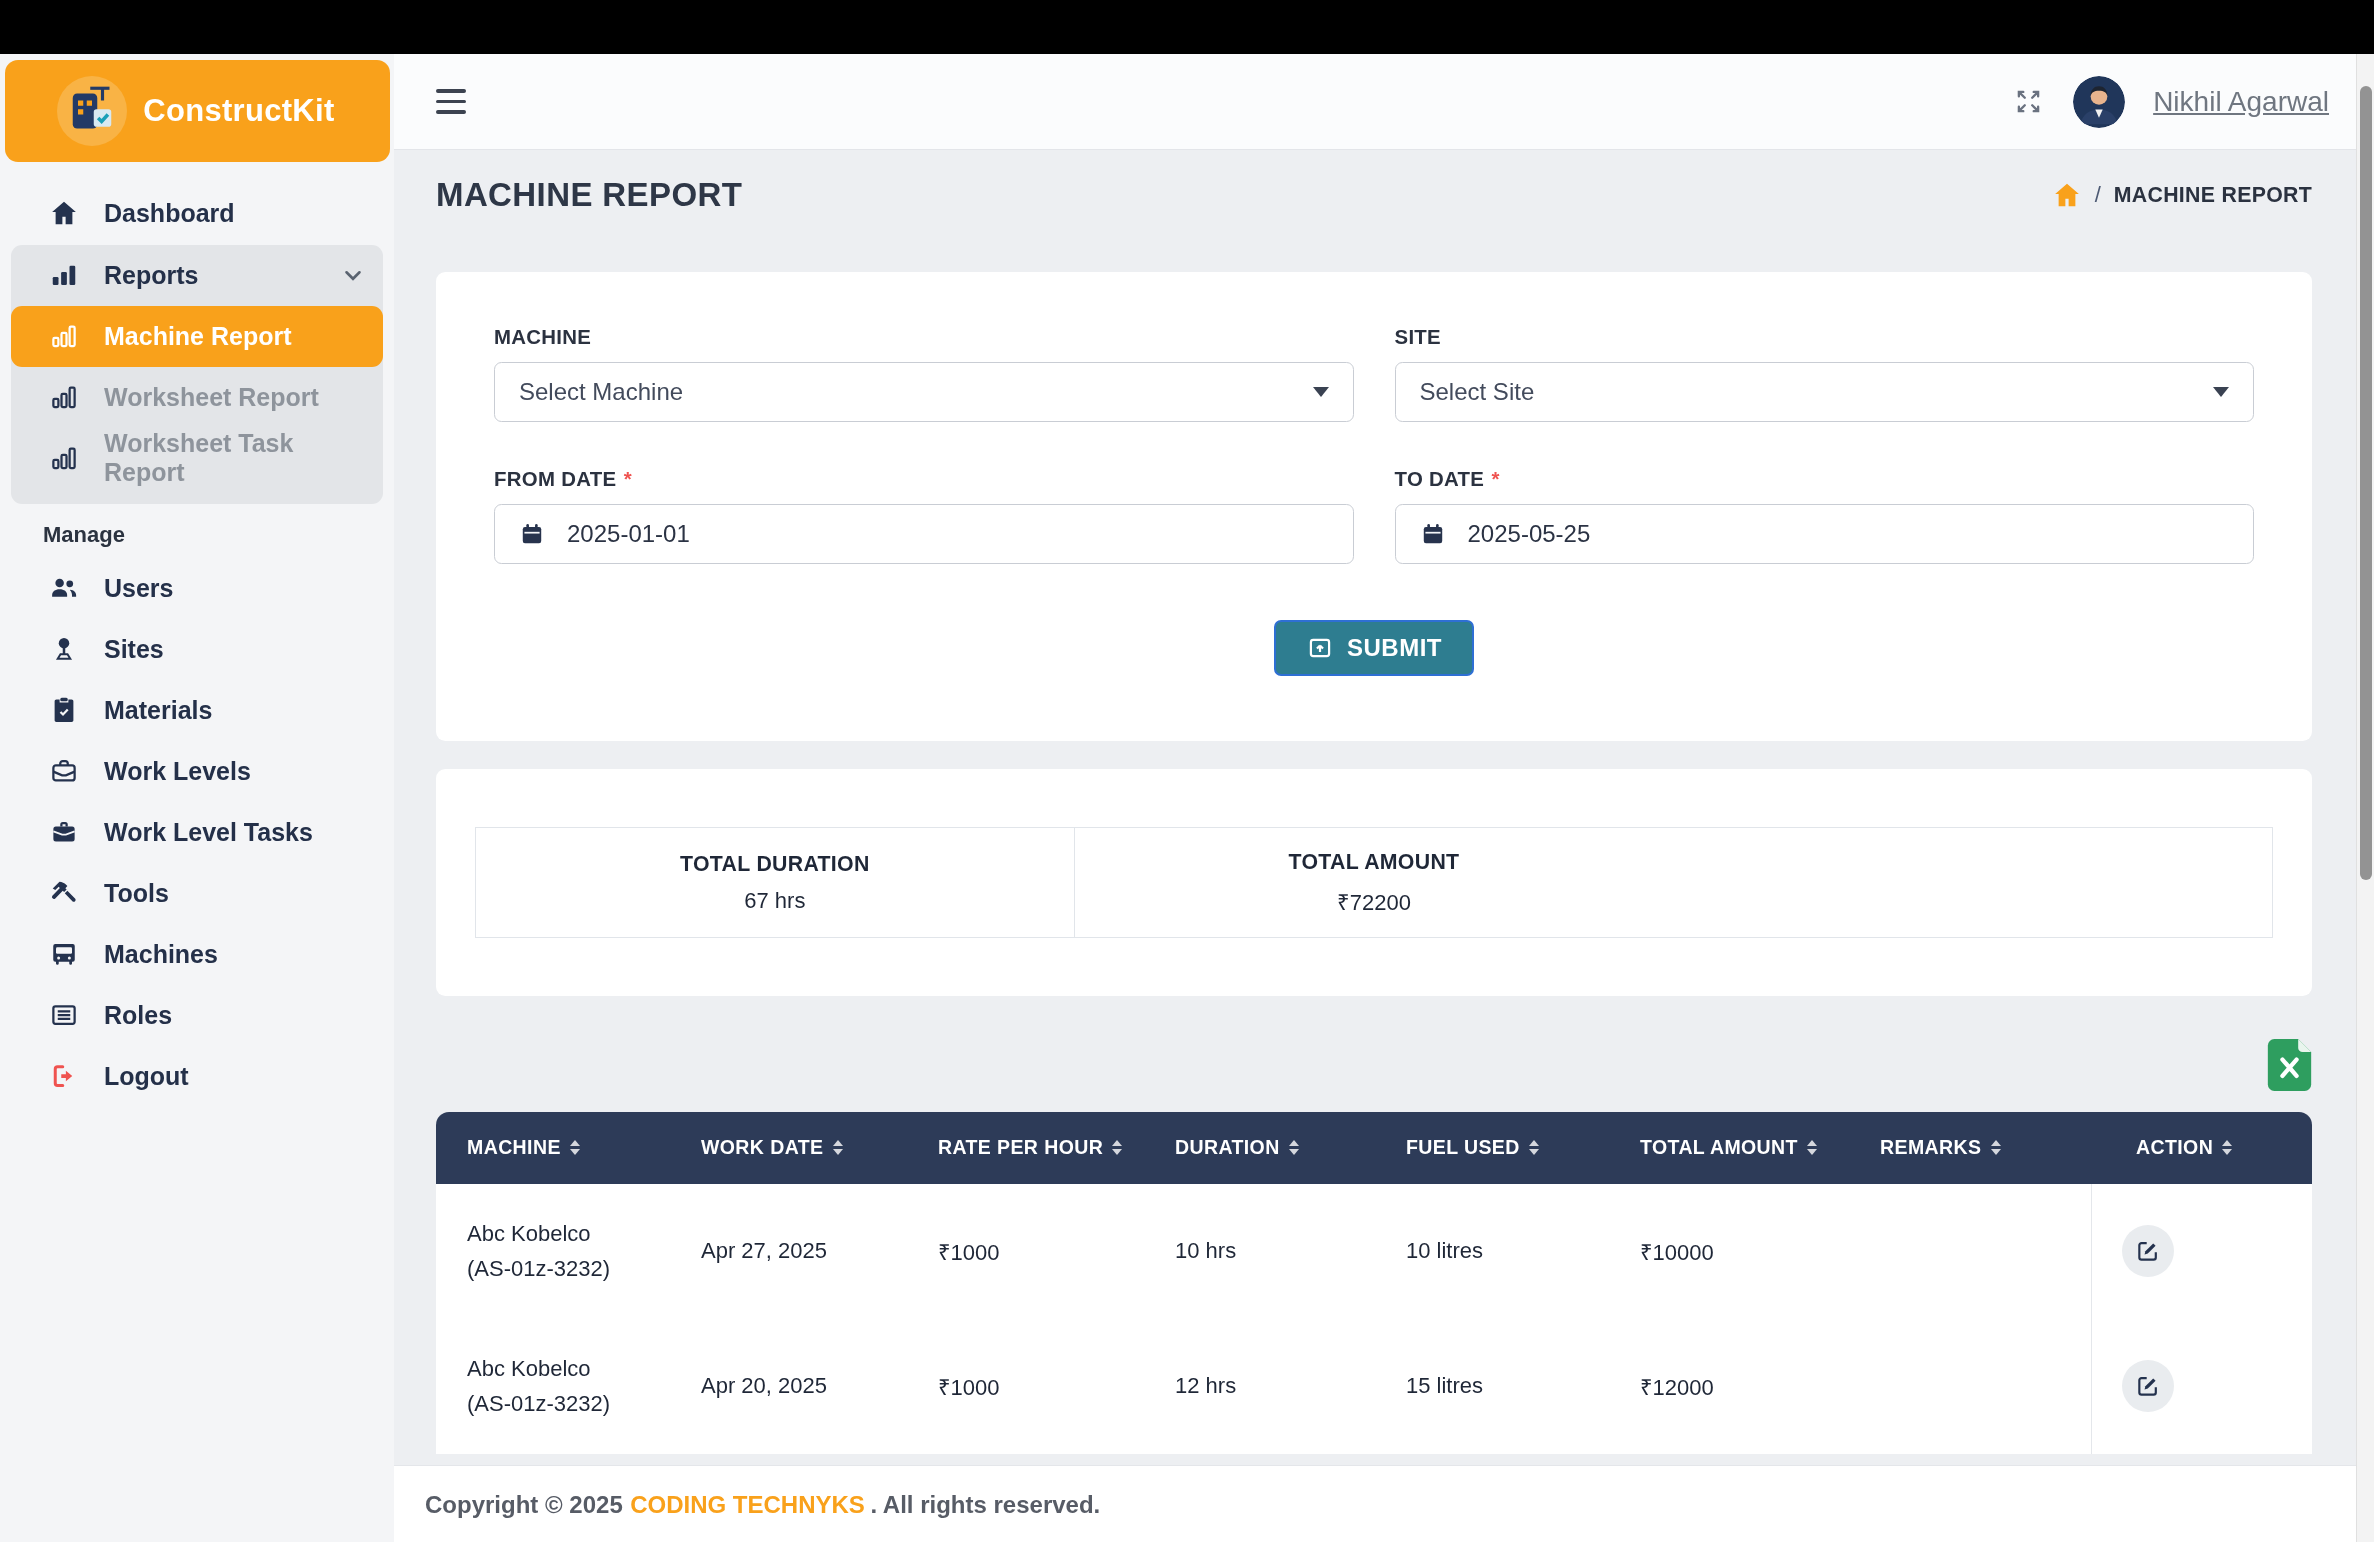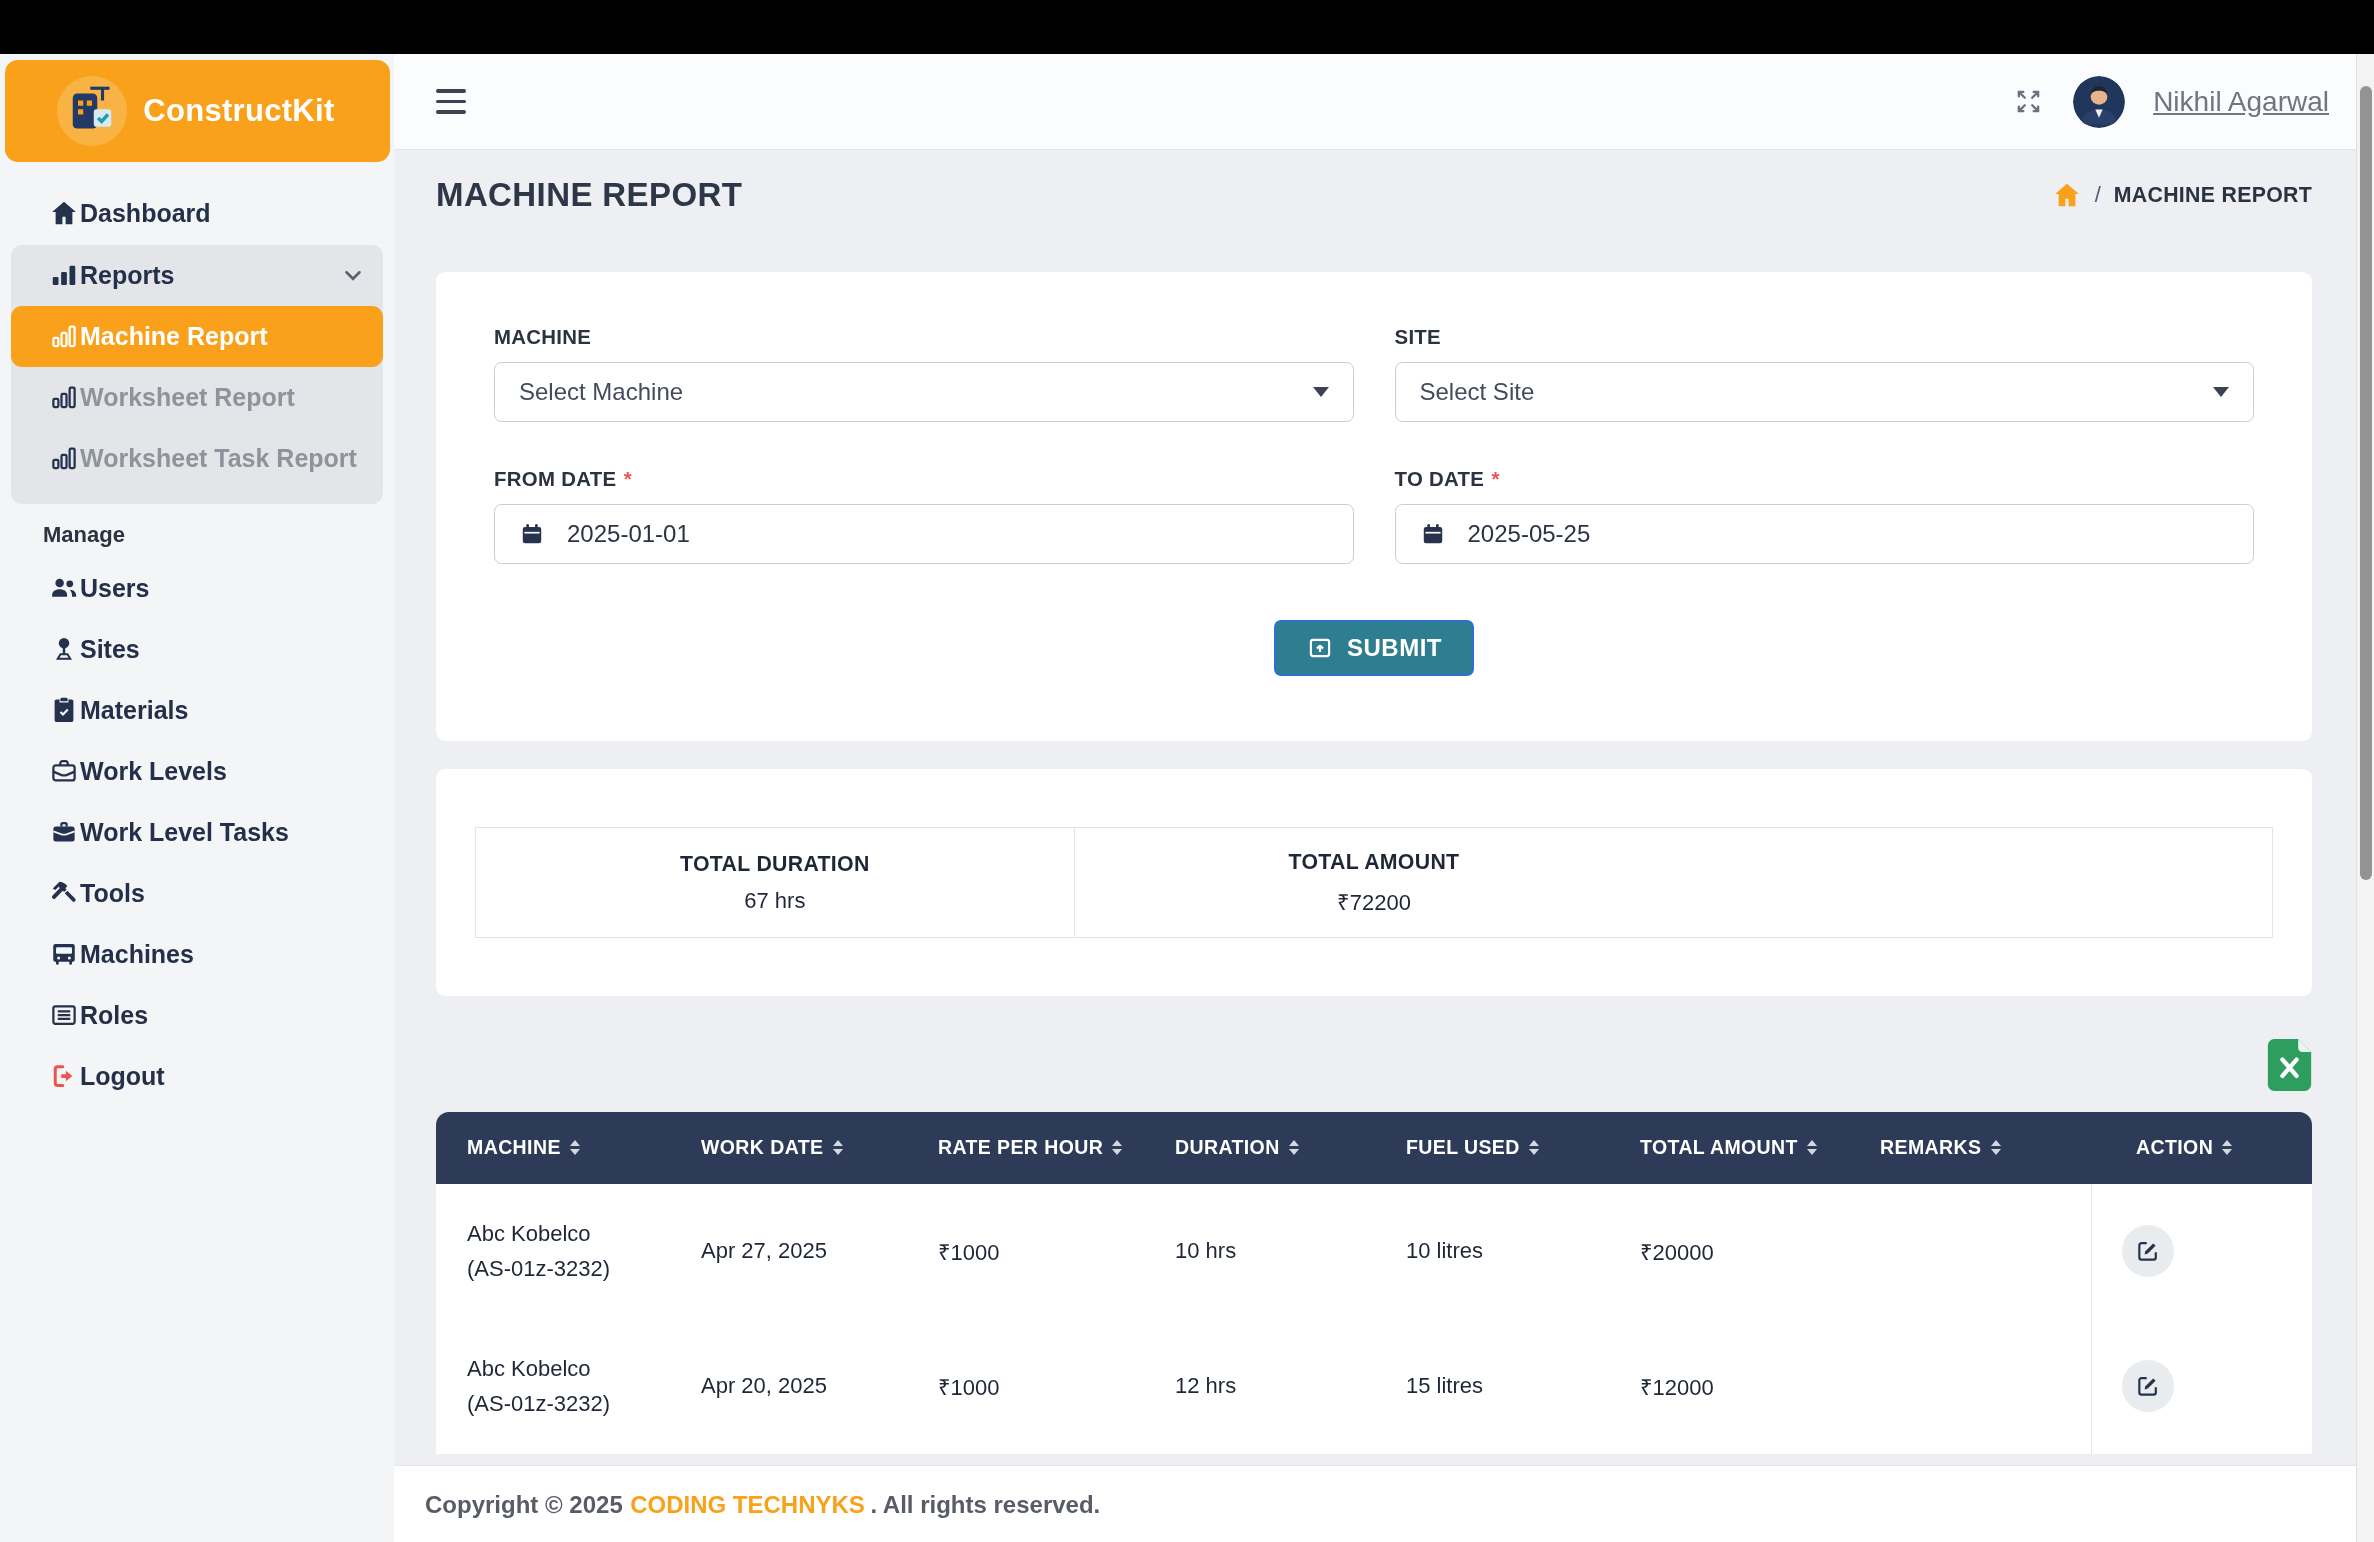--- a/index.html
+++ b/index.html
@@ -9,21 +9,21 @@
   .topbar{height:54px;background:#000;}
   .layout{display:flex;height:1489px;}
 
   
   .sidebar{width:394px;flex-shrink:0;background:#f4f5f7;position:relative;}
   .logo{margin:5.6px 3.7px 0 4.6px;height:102px;background:#F9A11B;border-radius:13px;
     display:flex;align-items:center;padding:0 13px 0 52px;gap:16.7px;}
   .badge{width:70px;height:70px;border-radius:50%;display:flex;align-items:center;justify-content:center;flex-shrink:0;}
   .logo-title{color:#fff;font-size:31px;font-weight:700;letter-spacing:0.3px;}
   .nav{padding:21.3px 11px 0;}
-  .nav-item{height:61px;display:flex;align-items:center;padding:0 16.7px 0 37px;
+  .nav-item{height:61px;display:flex;align-items:center;gap:24px;padding:0 16.7px 0 37px;
     color:#243049;font-size:25px;font-weight:600;border-radius:11px;cursor:pointer;}
   .nav-item .ico{width:32px;height:32px;flex-shrink:0;display:flex;align-items:center;justify-content:center;color:#24324e;}
   .nav-group{background:#e3e5e8;border-radius:11px;margin-top:0.9px;padding-bottom:15px;}
   .nav-item.active{background:#F9A11B;color:#fff;}
   .nav-item.active .ico{color:#fff;}
   .nav-item.sub{color:#8e949c;}
   .chev{margin-left:auto;color:#5a6370;width:26px;height:26px;}
   .section-label{margin:18.6px 0 9.3px 32px;font-size:22px;font-weight:600;color:#2b3340;}
   .nav-item.logout .ico{color:#EF5350;}
 
@@ -476,21 +476,21 @@
           <div class="tbody">
             <div class="trow tgrid">
               <div class="cell machine">
                 <div>Abc Kobelco</div>
                 <div>(AS-01z-3232)</div>
               </div>
               <div class="cell">Apr 27, 2025</div>
               <div class="cell">₹1000</div>
               <div class="cell">10 hrs</div>
               <div class="cell">10 litres</div>
-              <div class="cell">₹20000</div>
+              <div class="cell">₹10000</div>
               <div class="cell"></div>
               <div class="cell">
                 <button class="edit-btn">
                   <svg viewBox="0 0 24 24">
                       <path d="M19.2 13.2V18a2 2 0 0 1-2 2H6a2 2 0 0 1-2-2V6.8a2 2 0 0 1 2-2h4.8" fill="none" stroke="currentColor" stroke-width="2"></path>
                       <path fill="currentColor" d="M9.6 12.2 16.8 5l2.2 2.2-7.2 7.2-3 .8.8-3z"></path>
                     </svg>
                 </button>
               </div>
             </div>

